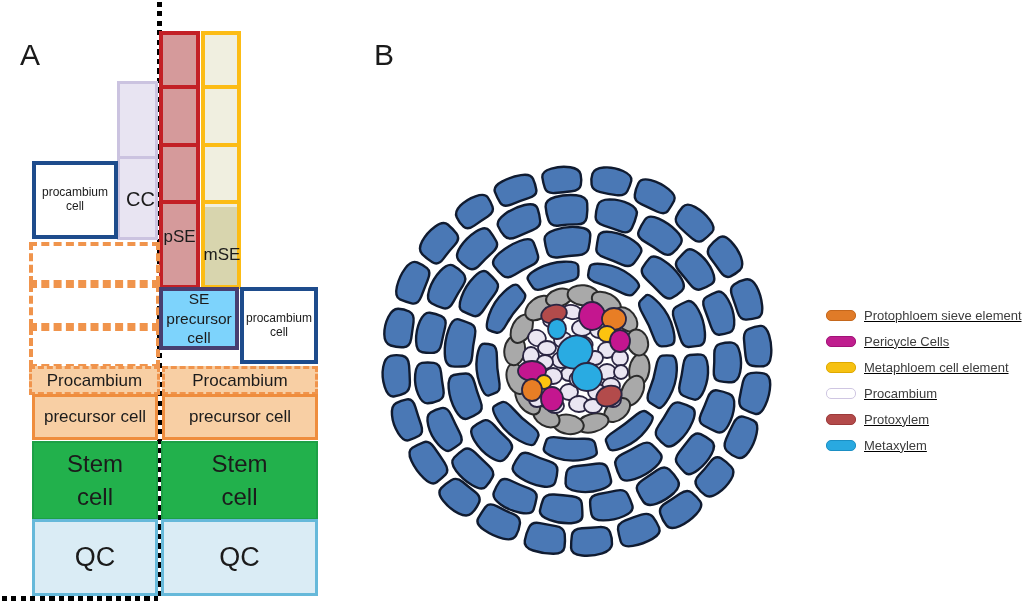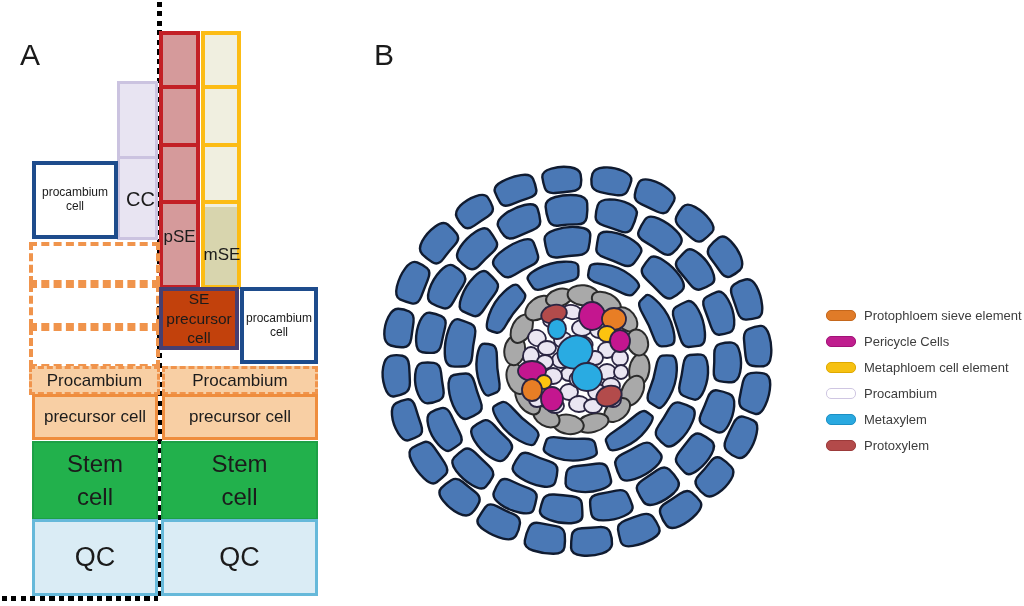--- a/index.html
+++ b/index.html
@@ -7,21 +7,21 @@
   .stage{position:relative;width:1024px;height:606px;background:#ffffff;overflow:hidden;}
   .box{position:absolute;box-sizing:border-box;display:flex;flex-direction:column;
        align-items:center;justify-content:center;text-align:center;color:#1b1b1b;}
   .panel-label{position:absolute;font-size:30px;color:#1a1a1a;}
   .cell-label{position:absolute;color:#1b1b1b;text-align:center;}
   .divider{position:absolute;}
   .dotted-v{position:absolute;left:157px;top:2px;width:5px;height:597px;
     background:repeating-linear-gradient(to bottom,#000 0 5px,transparent 5px 9.5px);}
   .dotted-h{position:absolute;left:2px;top:596px;width:156px;height:5px;
     background:repeating-linear-gradient(to right,#000 0 5px,transparent 5px 9.5px);}
-  .legend{position:absolute;left:826px;top:302px;}
+  .legend{position:absolute;left:826px;top:302px;text-decoration:underline;}
   .lrow{display:flex;align-items:center;height:26px;}
   .lsw{width:30px;height:11px;border-radius:5px;border:1.5px solid #888;box-sizing:border-box;flex:0 0 auto;}
   .llab{margin-left:8px;font-size:13px;color:#3d3d3d;white-space:nowrap;}
   svg{position:absolute;}
 </style>
 </head>
 <body>
 
 <div class="stage">
 
@@ -50,21 +50,21 @@
 
   <div class="box" style="left: 32px; top: 161px; width: 86px; height: 78px; border: 4px solid rgb(30, 76, 140); font-size: 12px; line-height: 1.15; background-color: rgb(255, 255, 255);">
     <span>procambium</span>
     <span>cell</span>
   </div>
 
   <div class="box" style="left: 29px; top: 242px; width: 131px; height: 42px; border: 4px dashed rgb(240, 148, 76);"></div>
   <div class="box" style="left: 29px; top: 284px; width: 131px; height: 43px; border: 4px dashed rgb(240, 148, 76);"></div>
   <div class="box" style="left: 29px; top: 327px; width: 131px; height: 41px; border: 4px dashed rgb(240, 148, 76);"></div>
 
-  <div class="box" style="left: 159px; top: 287px; width: 80px; height: 63px; border: 4px solid rgb(71, 63, 112); font-size: 15.5px; line-height: 1.25; background-color: #c2410c;">
+  <div class="box" style="left: 159px; top: 287px; width: 80px; height: 63px; border: 4px solid rgb(71, 63, 112); font-size: 15.5px; line-height: 1.25; background-color: #7dd3fc;">
     <span>SE</span>
     <span>precursor</span>
     <span>cell</span>
   </div>
 
   <div class="box" style="left: 240px; top: 287px; width: 78px; height: 77px; border: 4px solid rgb(30, 76, 140); font-size: 12px; line-height: 1.15; background-color: rgb(255, 255, 255);">
     <span>procambium</span>
     <span>cell</span>
   </div>
 
@@ -243,22 +243,22 @@
     </div>
     <div class="lrow">
       <span class="lsw" style="background-color: rgb(246, 193, 18); border-color: rgb(223, 169, 0);"></span>
       <span class="llab">Metaphloem cell element</span>
     </div>
     <div class="lrow">
       <span class="lsw" style="background-color: rgb(255, 255, 255); border-color: rgb(207, 198, 226);"></span>
       <span class="llab">Procambium</span>
     </div>
     <div class="lrow">
+      <span class="lsw" style="background-color: rgb(179, 74, 74); border-color: rgb(156, 58, 58);"></span>
+      <span class="llab">Protoxylem</span>
+    </div>
+    <div class="lrow">
       <span class="lsw" style="background-color: rgb(41, 169, 224); border-color: rgb(27, 143, 196);"></span>
       <span class="llab">Metaxylem</span>
     </div>
-    <div class="lrow">
-      <span class="lsw" style="background-color: rgb(179, 74, 74); border-color: rgb(156, 58, 58);"></span>
-      <span class="llab">Protoxylem</span>
-    </div>
   </div>
 
 </div>
 
 </body></html>

